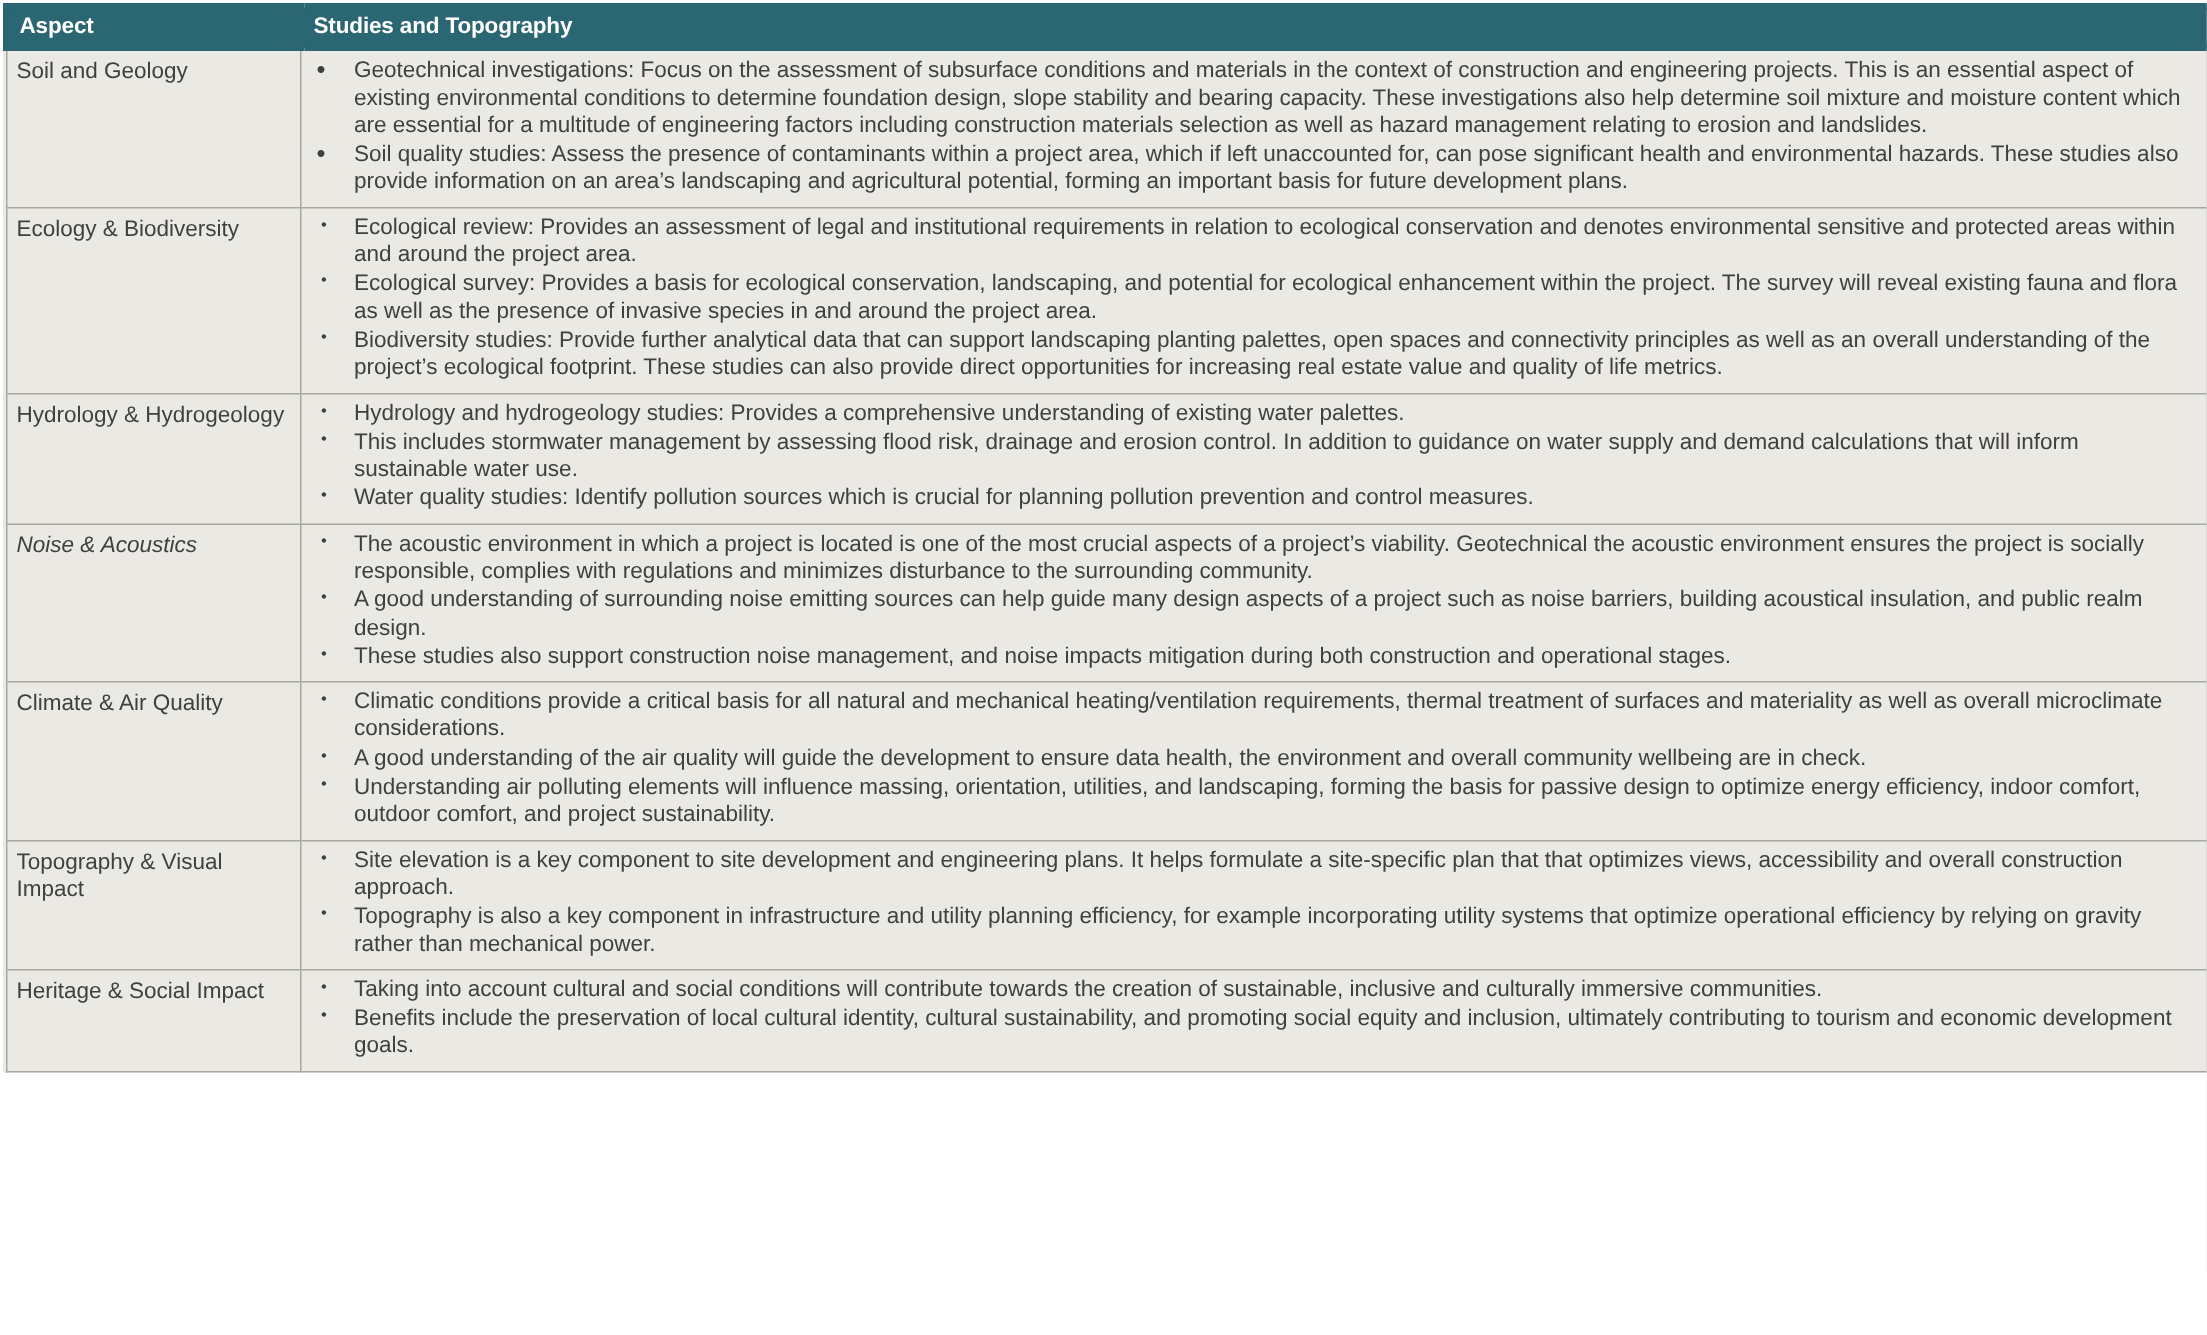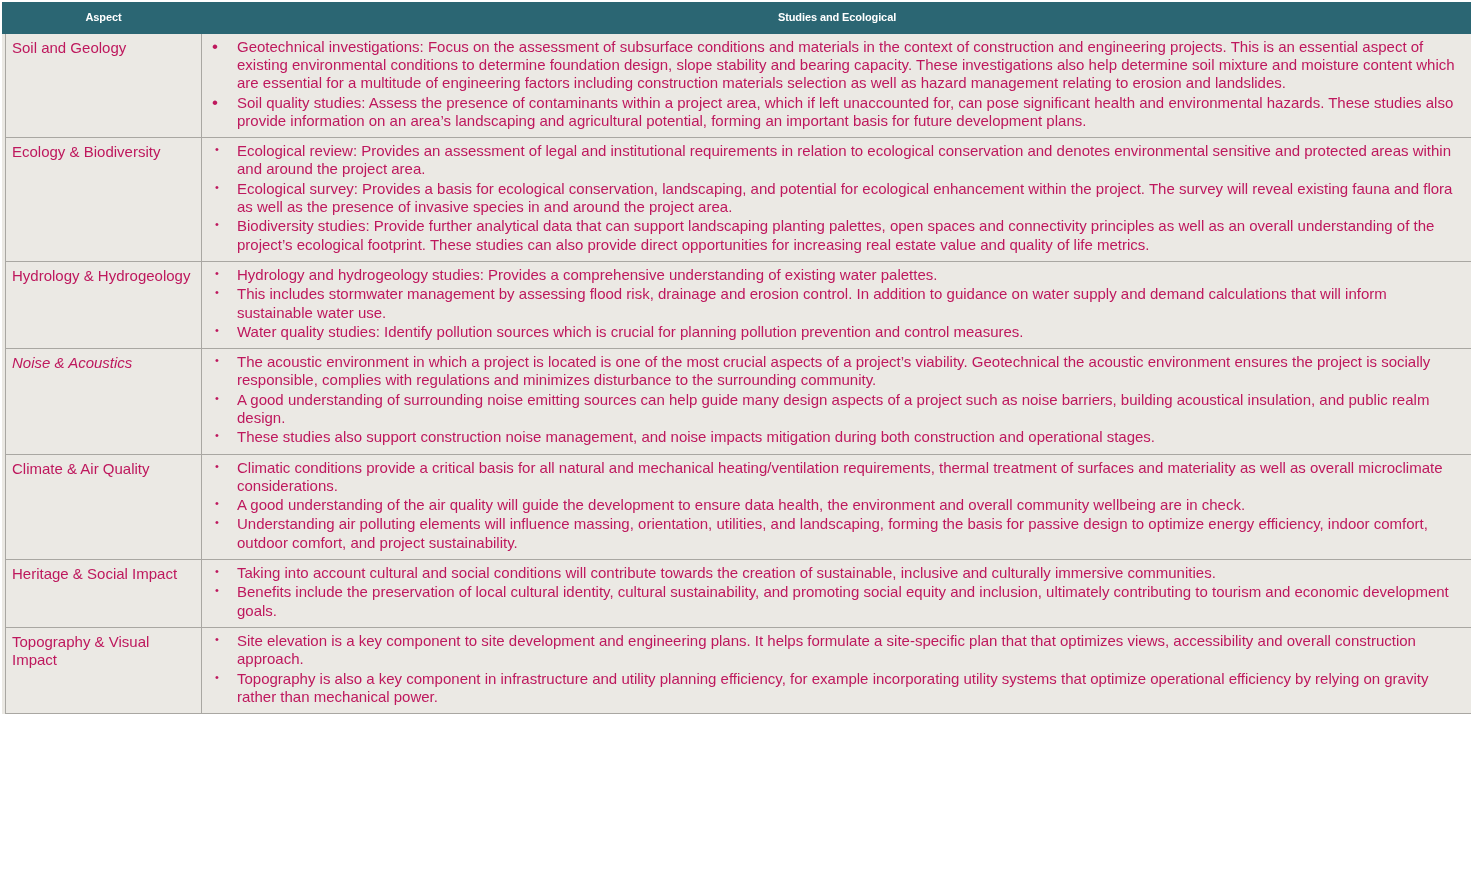--- a/index.html
+++ b/index.html
@@ -26,33 +26,33 @@
     width: 1467px;
     background: #ebe9e4;
   }
   col.col-aspect { width: 196px; }
   col.col-studies { width: 1271px; }
 
   thead th {
     background: #2b6673;
     color: #ffffff;
     font-weight: bold;
-    font-size: 11px;
+    font-size: 15px;
     letter-spacing: -0.1px;
-    text-align: center;
+    text-align: left;
     padding: 2px 6px 3px 6px;
     vertical-align: top;
-    border: 7px solid #d946ef;
+    border: 5px solid #d946ef;
     line-height: 1.15;
   }
   thead th.head-aspect { border-right: 2px solid #ffffff; }
 
   tbody td {
     background: #ebe9e4;
-    color: #be185d;
+    color: #404040;
     font-size: 15px;
     vertical-align: top;
     border-top: 1px solid #a9a7a2;
     border-bottom: 1px solid #a9a7a2;
     line-height: 1.22;
   }
   tbody td.aspect-cell {
     padding: 5px 6px 8px 6px;
     border-left: 1px solid #a9a7a2;
     border-right: 1px solid #a9a7a2;
@@ -98,21 +98,21 @@
 
 <div id="table-wrap">
   <table class="matrix">
     <colgroup>
       <col class="col-aspect">
       <col class="col-studies">
     </colgroup>
     <thead>
       <tr>
         <th class="head-aspect" style="background: rgb(43, 102, 115); color: rgb(255, 255, 255); border-color: rgb(43, 102, 115);">Aspect</th>
-        <th class="head-studies" style="background: rgb(43, 102, 115); color: rgb(255, 255, 255); border-color: rgb(43, 102, 115);">Studies and Ecological</th>
+        <th class="head-studies" style="background: rgb(43, 102, 115); color: rgb(255, 255, 255); border-color: rgb(43, 102, 115);">Studies and Topography</th>
       </tr>
     </thead>
     <tbody id="table-body">
         <tr class="row-big-bullet">
           <td class="aspect-cell" style="background: rgb(235, 233, 228); border-color: rgb(169, 167, 162);">Soil and Geology</td>
           <td class="studies-cell" style="background: rgb(235, 233, 228); border-color: rgb(169, 167, 162);">
             <ul class="bullets">
               <li><span class="bullet-mark">•</span><span class="bullet-text">Geotechnical investigations: Focus on the assessment of subsurface conditions and materials in the context of construction and engineering projects. This is an essential aspect of existing environmental conditions to determine foundation design, slope stability and bearing capacity. These investigations also help determine soil mixture and moisture content which are essential for a multitude of engineering factors including construction materials selection as well as hazard management relating to erosion and landslides.</span></li>
               <li><span class="bullet-mark">•</span><span class="bullet-text">Soil quality studies: Assess the presence of contaminants within a project area, which if left unaccounted for, can pose significant health and environmental hazards. These studies also provide information on an area’s landscaping and agricultural potential, forming an important basis for future development plans.</span></li>
             </ul>
@@ -152,32 +152,32 @@
           <td class="aspect-cell" style="background: rgb(235, 233, 228); border-color: rgb(169, 167, 162);">Climate &amp; Air Quality</td>
           <td class="studies-cell" style="background: rgb(235, 233, 228); border-color: rgb(169, 167, 162);">
             <ul class="bullets">
               <li><span class="bullet-mark">•</span><span class="bullet-text">Climatic conditions provide a critical basis for all natural and mechanical heating/ventilation requirements, thermal treatment of surfaces and materiality as well as overall microclimate considerations.</span></li>
               <li><span class="bullet-mark">•</span><span class="bullet-text">A good understanding of the air quality will guide the development to ensure data health, the environment and overall community wellbeing are in check.</span></li>
               <li><span class="bullet-mark">•</span><span class="bullet-text">Understanding air polluting elements will influence massing, orientation, utilities, and landscaping, forming the basis for passive design to optimize energy efficiency, indoor comfort, outdoor comfort, and project sustainability.</span></li>
             </ul>
           </td>
         </tr>
         <tr class="row-small-bullet">
+          <td class="aspect-cell" style="background: rgb(235, 233, 228); border-color: rgb(169, 167, 162);">Topography &amp; Visual Impact</td>
+          <td class="studies-cell" style="background: rgb(235, 233, 228); border-color: rgb(169, 167, 162);">
+            <ul class="bullets">
+              <li><span class="bullet-mark">•</span><span class="bullet-text">Site elevation is a key component to site development and engineering plans. It helps formulate a site-specific plan that that optimizes views, accessibility and overall construction approach.</span></li>
+              <li><span class="bullet-mark">•</span><span class="bullet-text">Topography is also a key component in infrastructure and utility planning efficiency, for example incorporating utility systems that optimize operational efficiency by relying on gravity rather than mechanical power.</span></li>
+            </ul>
+          </td>
+        </tr>
+        <tr class="row-small-bullet">
           <td class="aspect-cell" style="background: rgb(235, 233, 228); border-color: rgb(169, 167, 162);">Heritage &amp; Social Impact</td>
           <td class="studies-cell" style="background: rgb(235, 233, 228); border-color: rgb(169, 167, 162);">
             <ul class="bullets">
               <li><span class="bullet-mark">•</span><span class="bullet-text">Taking into account cultural and social conditions will contribute towards the creation of sustainable, inclusive and culturally immersive communities.</span></li>
               <li><span class="bullet-mark">•</span><span class="bullet-text">Benefits include the preservation of local cultural identity, cultural sustainability, and promoting social equity and inclusion, ultimately contributing to tourism and economic development goals.</span></li>
             </ul>
           </td>
         </tr>
-        <tr class="row-small-bullet">
-          <td class="aspect-cell" style="background: rgb(235, 233, 228); border-color: rgb(169, 167, 162);">Topography &amp; Visual Impact</td>
-          <td class="studies-cell" style="background: rgb(235, 233, 228); border-color: rgb(169, 167, 162);">
-            <ul class="bullets">
-              <li><span class="bullet-mark">•</span><span class="bullet-text">Site elevation is a key component to site development and engineering plans. It helps formulate a site-specific plan that that optimizes views, accessibility and overall construction approach.</span></li>
-              <li><span class="bullet-mark">•</span><span class="bullet-text">Topography is also a key component in infrastructure and utility planning efficiency, for example incorporating utility systems that optimize operational efficiency by relying on gravity rather than mechanical power.</span></li>
-            </ul>
-          </td>
-        </tr>
       </tbody>
   </table>
 </div>
 
 </body></html>

